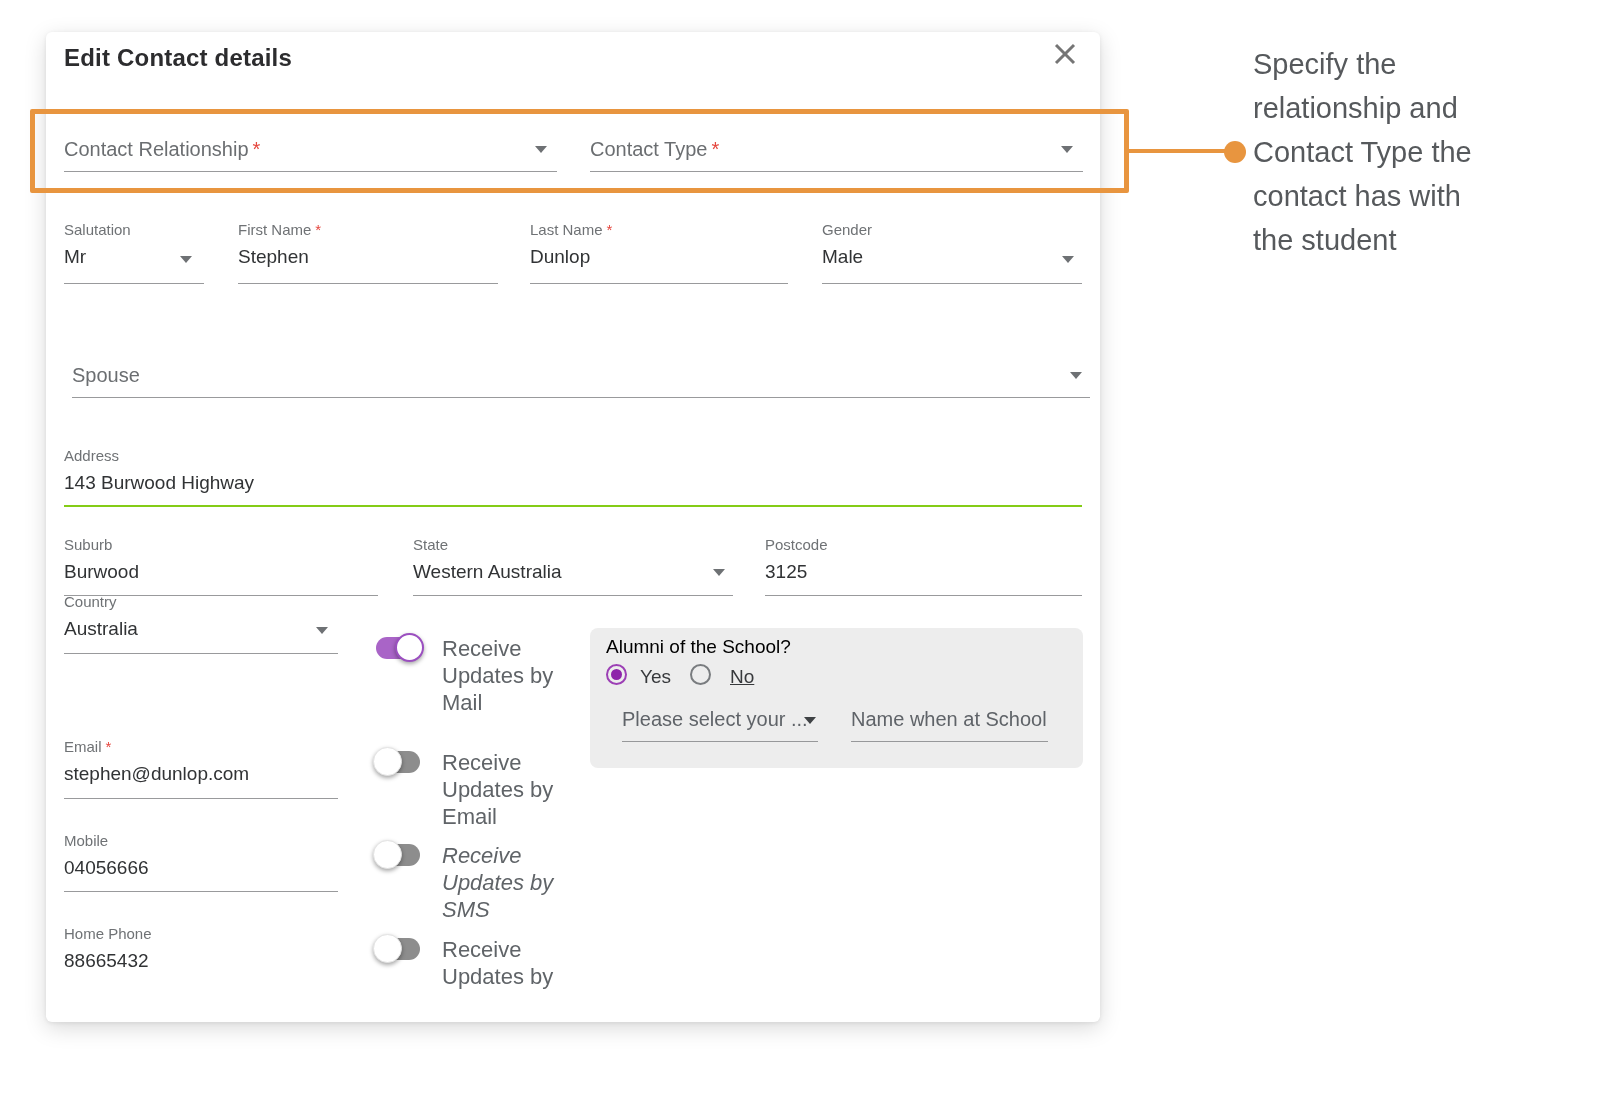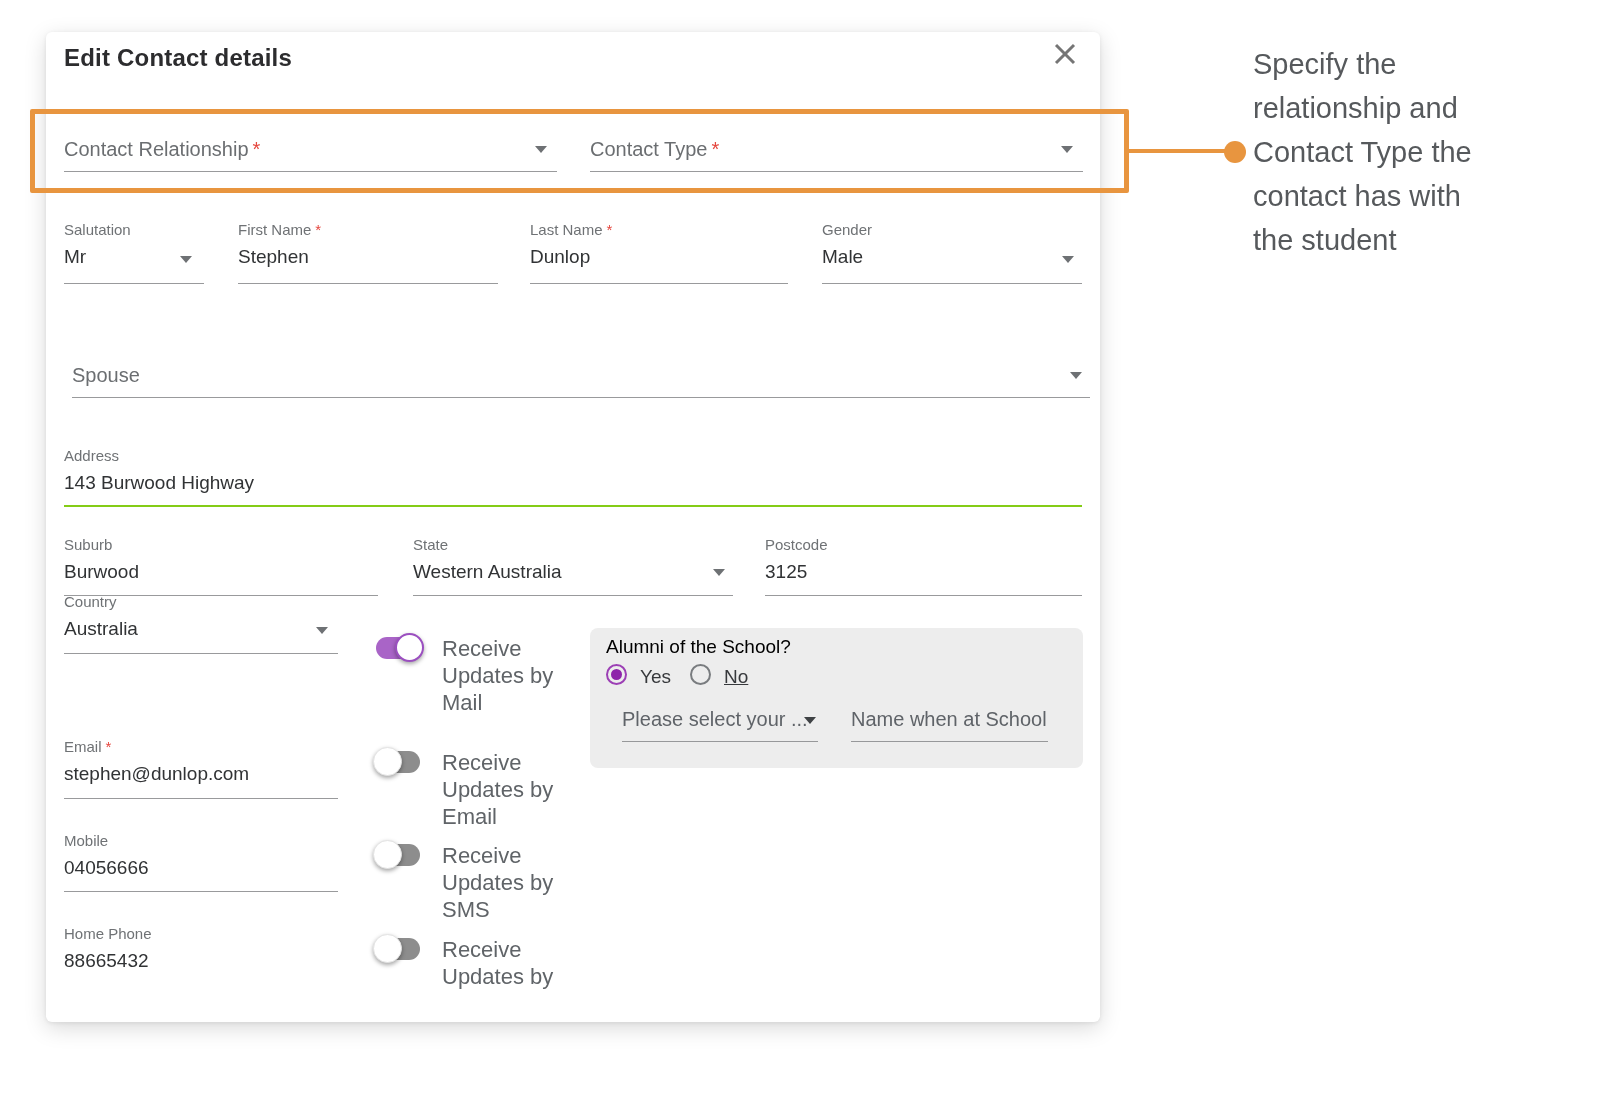--- a/index.html
+++ b/index.html
@@ -144,34 +144,34 @@
     <div class="toggle off" style="left:327px; top:714px;">
       <span class="track"></span>
         <span class="thumb"></span>
     </div>
     <div class="tog-label" style="left:396px; top:717px;">Receive Updates by Email</div>
 
     <div class="toggle off" style="left:327px; top:807px;">
       <span class="track"></span>
         <span class="thumb"></span>
     </div>
-    <div class="tog-label" style="left:396px; top:810px;">Receive Updates by SMS</div>
+    <div class="tog-label" style="left:396px; top:810px;font-style:italic;">Receive Updates by SMS</div>
 
     <div class="toggle off" style="left:327px; top:901px;">
       <span class="track"></span>
         <span class="thumb"></span>
     </div>
     <div class="tog-label" style="left:396px; top:904px;">Receive Updates by</div>
 
     <div class="alumni">
       <div class="alumni-q">Alumni of the School?</div>
       <span class="radio sel" style="left:16px; top:36px;"></span>
       <span class="radio-lbl" style="left:50px; top:38px;">Yes</span>
       <span class="radio unsel" style="left:100px; top:36px;"></span>
-      <span class="radio-lbl" style="left:134px; top:38px;text-decoration:underline;">No</span>
+      <span class="radio-lbl" style="left:140px; top:38px;text-decoration:underline;">No</span>
 
       <div class="mini-fld" style="left:32px; width:196px;">
         <div class="ph">Please select your ...</div>
         <span class="dd-arrow"></span>
       </div>
       <div class="mini-fld" style="left:261px; width:197px;">
         <div class="ph">Name when at School</div>
       </div>
     </div>
 

